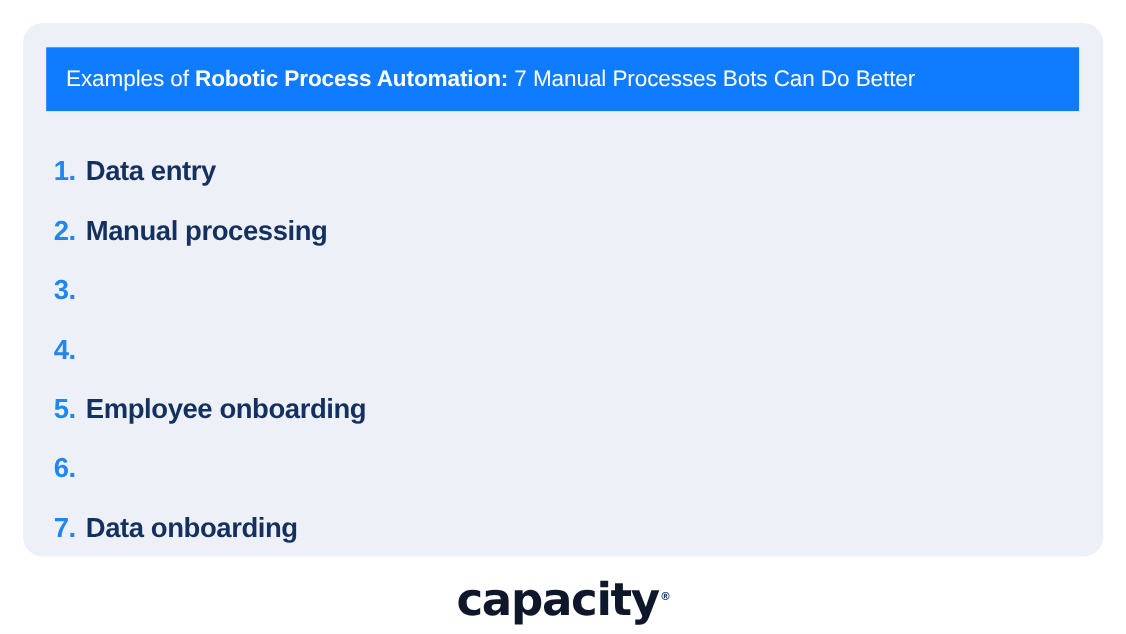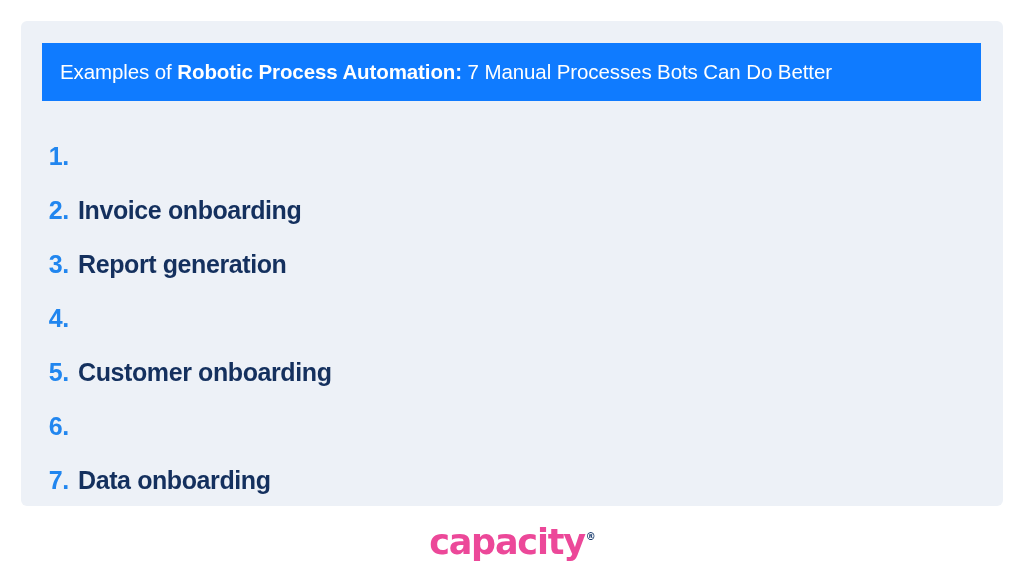--- a/index.html
+++ b/index.html
@@ -15,21 +15,21 @@
     position: relative;
   }
 
   #infographic-card {
     position: absolute;
     left: 21px;
     top: 21px;
     width: 982px;
     height: 485px;
     background: #edf1f7;
-    border-radius: 6px;
+    border-radius: 18px;
     box-sizing: border-box;
   }
 
   #header-bar {
     position: absolute;
     left: 21px;
     top: 22px;
     width: 939px;
     height: 58px;
     background: #0f7bff;
@@ -86,22 +86,22 @@
   #brand-logo {
     position: absolute;
     left: 0;
     top: 525px;
     width: 1024px;
     text-align: center;
     line-height: 1;
   }
 
   #brand-logo-text {
-    color: #ec4899;
-    font-size: 35px;
+    color: #0f172a;
+    font-size: 41px;
     font-weight: 700;
     letter-spacing: -1.2px;
     font-family: "DejaVu Sans", sans-serif;
   }
 
   #brand-logo-trademark {
     color: #173a6d;
     font-size: 10px;
     font-weight: 700;
     vertical-align: super;
@@ -119,39 +119,39 @@
   <div id="header-bar">
     <div id="header-title">
       <span>Examples of </span><span class="strong">Robotic Process Automation:</span><span> 7 Manual Processes Bots Can Do Better</span>
     </div>
   </div>
 
   <div id="process-list">
 
     <div class="list-item">
       <span class="item-number">1.</span>
+      <span class="item-label">Data entry</span>
     </div>
 
     <div class="list-item">
       <span class="item-number">2.</span>
-      <span class="item-label">Invoice onboarding</span>
+      <span class="item-label">Manual processing</span>
     </div>
 
     <div class="list-item">
       <span class="item-number">3.</span>
-      <span class="item-label">Report generation</span>
     </div>
 
     <div class="list-item">
       <span class="item-number">4.</span>
     </div>
 
     <div class="list-item">
       <span class="item-number">5.</span>
-      <span class="item-label">Customer onboarding</span>
+      <span class="item-label">Employee onboarding</span>
     </div>
 
     <div class="list-item">
       <span class="item-number">6.</span>
     </div>
 
     <div class="list-item">
       <span class="item-number">7.</span>
       <span class="item-label">Data onboarding</span>
     </div>

